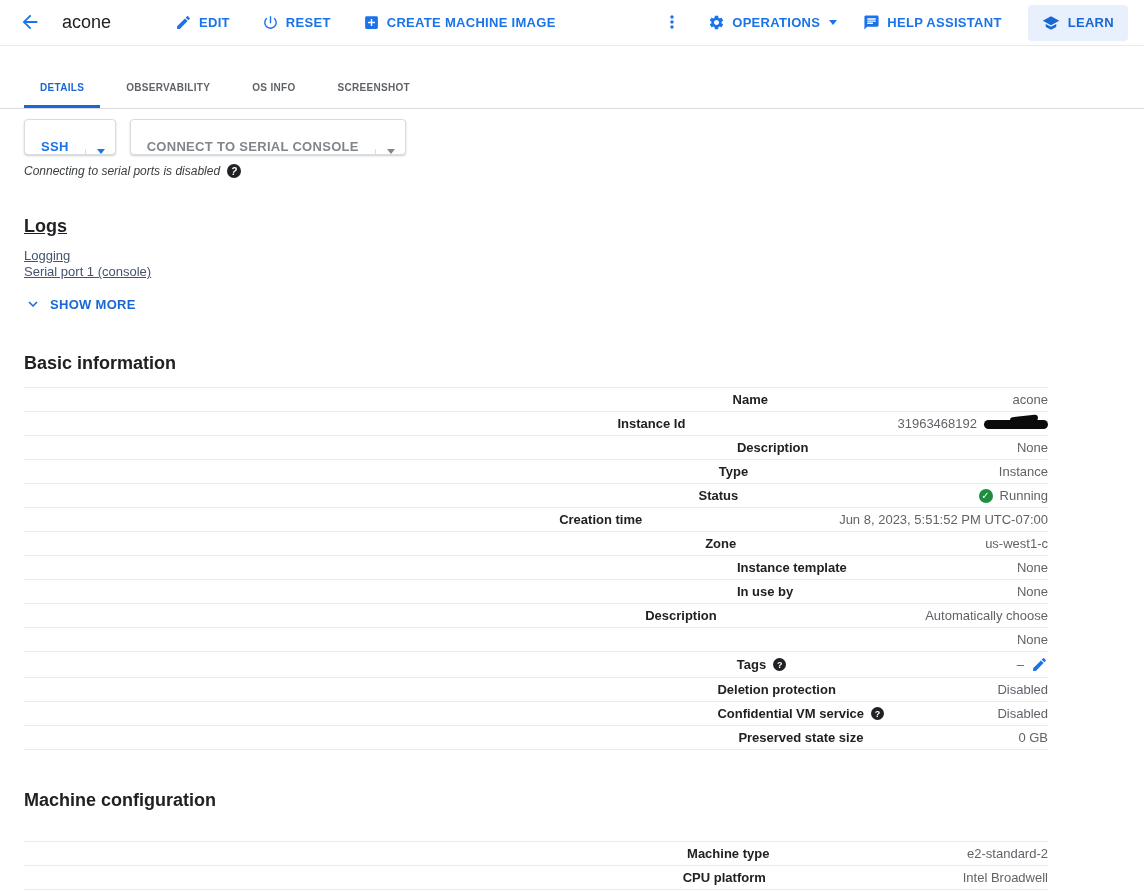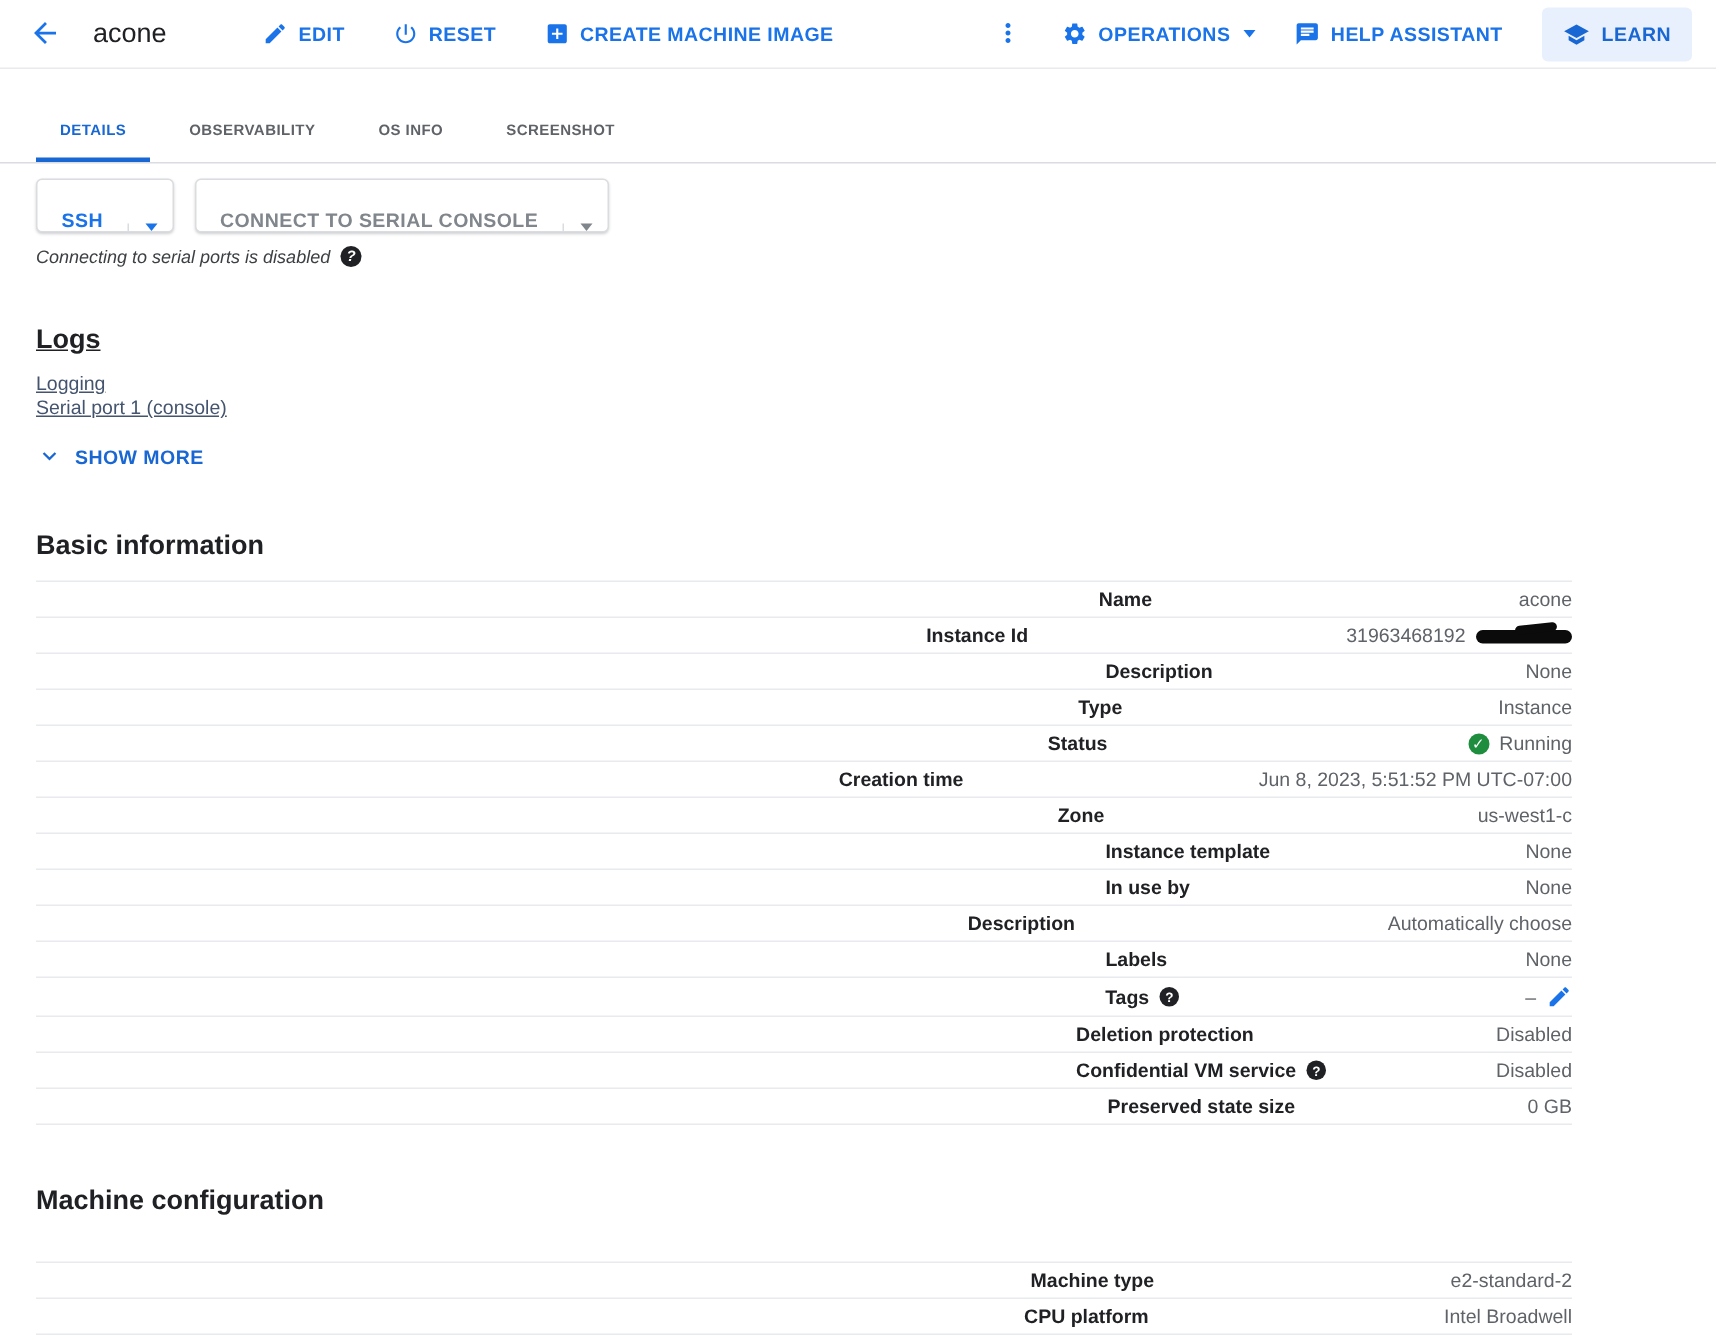--- a/index.html
+++ b/index.html
@@ -250,21 +250,20 @@
           <span>None</span>
         </div>
       </div>
       <div class="kv-row">
         <div class="kv-label">Description</div>
         <div class="kv-value">
           <span>Automatically choose</span>
         </div>
       </div>
       <div class="kv-row">
-        <div class="kv-label">Labels</div>
         <div class="kv-value">
           <span>None</span>
         </div>
       </div>
       <div class="kv-row">
         <div class="kv-label">Tags<span class="q-icon">?</span></div>
         <div class="kv-value">
           <span>–</span>
           <span class="edit-pencil i">
             <svg viewBox="0 0 24 24">

